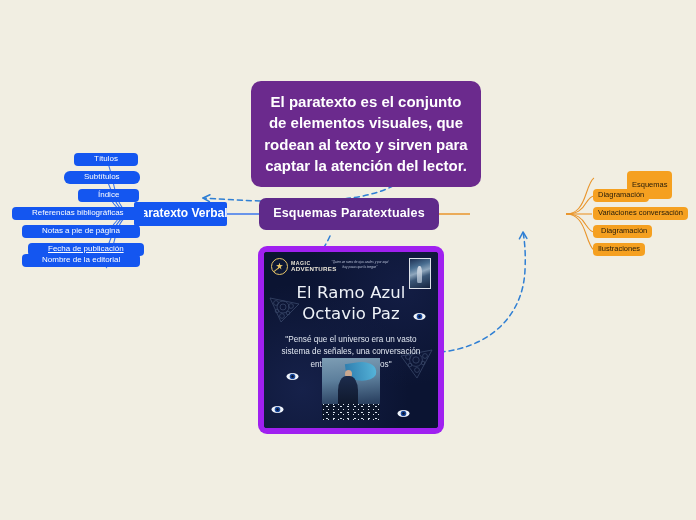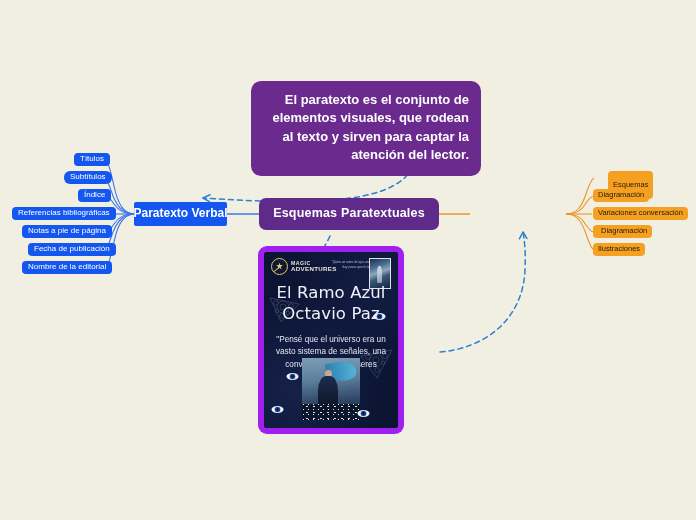--- a/index.html
+++ b/index.html
@@ -33,42 +33,42 @@
     border-radius:7px;
     letter-spacing:.2px;
   }
 
   
   .callout{
     position:absolute;
     background:#6b2a8d;
     color:#ffffff;
     font-weight:bold;
-    font-size:13px;
+    font-size:15px;
     line-height:1.42;
     border-radius:10px;
     padding:10px 12px 11px 12px;
     box-sizing:border-box;
-    text-align:right;
+    text-align:center;
   }
 
   
   .blue-main{
     background:#1456f0;
     color:#ffffff;
     font-weight:bold;
     font-size:12px;
     border-radius:2px;
   }
   .blue-leaf{
     background:#1456f0;
     color:#ffffff;
     font-size:8px;
     border-radius:4px;
-    padding:0 6px;
+    padding:0 20px;
   }
 
   
   .orange-main{
     background:#f5a020;
     color:#231a09;
     font-weight:bold;
     font-size:11px;
     border-radius:7px;
   }
@@ -77,21 +77,21 @@
     color:#241b0a;
     font-size:7.5px;
     border-radius:4px;
     padding:0 5px;
   }
 
   
   .card{
     position:absolute;
     left:258px;top:246px;
-    width:146px;height:188px;
+    width:186px;height:188px;
     background:#a020f0;
     border-radius:9px;
     box-sizing:border-box;
     padding:6px;
   }
   .poster{
     position:relative;
     width:100%;height:100%;
     background:#0b1432;
     border-radius:3px;
@@ -268,29 +268,29 @@
   </div>
   <div class="node blue-leaf" style="left:78px;top:189px;height:13px;">
     <span class="lbl">Índice</span>
   </div>
   <div class="node blue-leaf" style="left:12px;top:207px;height:13px;">
     <span class="lbl">Referencias bibliográficas</span>
   </div>
   <div class="node blue-leaf" style="left:22px;top:225px;height:13px;">
     <span class="lbl">Notas a pie de página</span>
   </div>
-  <div class="node blue-leaf" style="left:28px;top:243px;height:13px;">
+  <div class="node blue-leaf" style="left:28px;top:243px;height:13px;text-decoration:underline;">
     <span class="lbl">Fecha de publicación</span>
   </div>
-  <div class="node blue-leaf" style="left:22px;top:261px;height:13px;">
+  <div class="node blue-leaf" style="left:22px;top:254px;height:13px;">
     <span class="lbl">Nombre de la editorial</span>
   </div>
 
 
-  <div class="node orange-leaf" style="left:608px;top:171px;height:28px;">
+  <div class="node orange-leaf" style="left:627px;top:171px;height:28px;">
     <span class="lbl">Esquemas</span>
   </div>
   <div class="node orange-leaf" style="left:593px;top:189px;height:13px;">
     <span class="lbl">Diagramación</span>
   </div>
   <div class="node orange-leaf" style="left:593px;top:207px;height:13px;">
     <span class="lbl">Variaciones conversación</span>
   </div>
   <div class="node orange-leaf" style="left:593px;top:225px;height:13px;padding-left:8px;">
     <span class="lbl">Diagramación</span>

